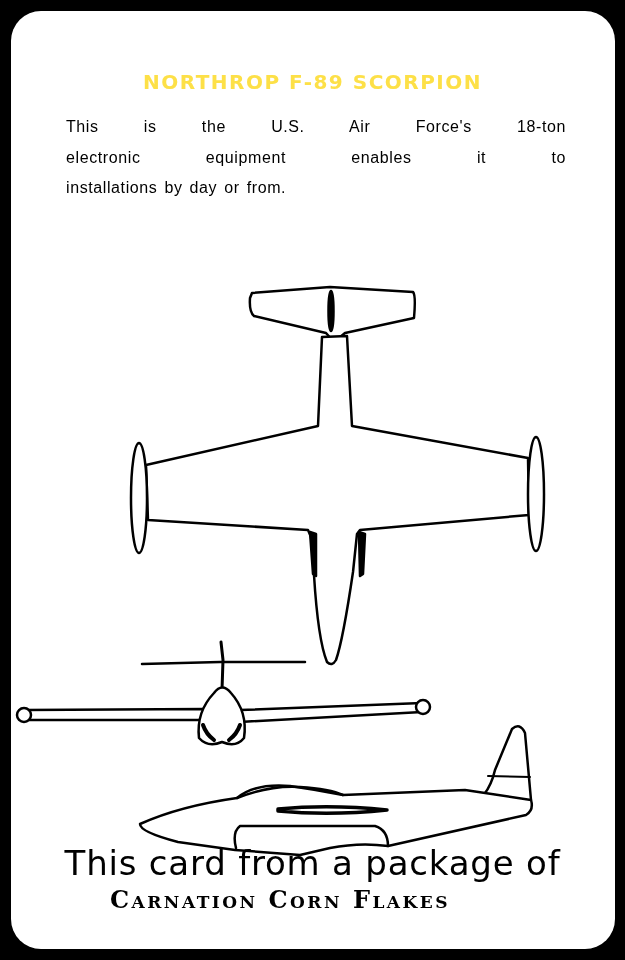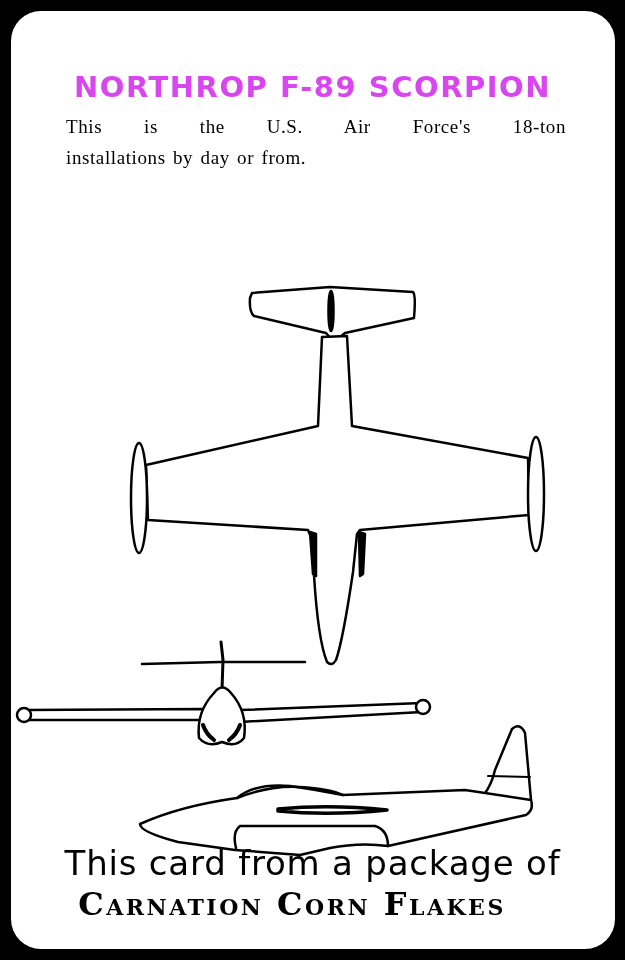--- a/index.html
+++ b/index.html
@@ -3,50 +3,51 @@
 <meta charset="utf-8">
 <style>
   html, body { margin: 0; padding: 0; background: #000; }
   body { width: 625px; height: 960px; position: relative; overflow: hidden; }
   .card {
     position: absolute; left: 11px; top: 11px; width: 604px; height: 938px;
     background: #fff; border-radius: 30px;
   }
   .title {
     position: absolute; left: 0; width: 625px; top: 70px; text-align: center;
-    font-family: "DejaVu Sans", sans-serif; font-weight: bold; font-size: 29px;
-    letter-spacing: 1.5px; color: #d946ef;
+    font-family: "DejaVu Sans", sans-serif; font-weight: bold; font-size: 20px;
+    letter-spacing: 1.5px; color: #fde047;
   }
   .desc {
     position: absolute; left: 66px; top: 112px; width: 500px;
-    font-family: Liberation Serif, serif; font-size: 19px; line-height: 30.5px;
+    font-family: Liberation Sans, sans-serif; font-size: 16px; line-height: 30.5px;
     color: #000; letter-spacing: 0.6px; word-spacing: 2px;
   }
   .desc div { white-space: nowrap; }
   .desc .j { text-align: justify; text-align-last: justify; }
   svg.drawings { position: absolute; left: 0; top: 0; }
   .footer1 {
     position: absolute; left: 0; width: 625px; top: 843px; text-align: center;
     font-family: "DejaVu Sans", sans-serif; font-size: 34px; letter-spacing: 0.8px; color: #000;
   }
   .footer2 {
     position: absolute; left: 0; width: 560px; top: 885px; text-align: center;
-    font-family: "DejaVu Serif", serif; font-weight: bold; font-size: 32px;
-    font-variant: small-caps; letter-spacing: 2.5px; color: #000; margin-left: 12px;
+    font-family: "DejaVu Serif", serif; font-weight: bold; font-size: 24px;
+    font-variant: small-caps; letter-spacing: 2.5px; color: #000;
   }
 </style>
 </head>
 <body>
 
 <div class="card"></div>
 
 <div class="title">NORTHROP F-89 SCORPION</div>
 
 <div class="desc">
   <div class="j">This is the U.S. Air Force's 18-ton</div>
+  <div class="j">electronic equipment enables it to</div>
   <div>installations by day or from.</div>
 </div>
 
 <svg class="drawings" width="625" height="960" viewBox="0 0 625 960" fill="#fff" stroke="#000" stroke-width="2.5" stroke-linejoin="round" stroke-linecap="round">
 
   <g>
 
     <path d="M252,293 L330,287 L413,292 Q416,295 414,318 L345,333 L334,342 L326,333 L254,316 Q249,312 250,298 Z"></path>
 
     <path d="M322,337 L318,426 L146,465 L148,520 L308,530 L311,537 Q313,560 314,575 Q318,640 327,662 Q332,667 336,660 Q343,640 353,572 L357,534 L360,530 L529,515 L528,458 L352,426 L347,336 Z"></path>

